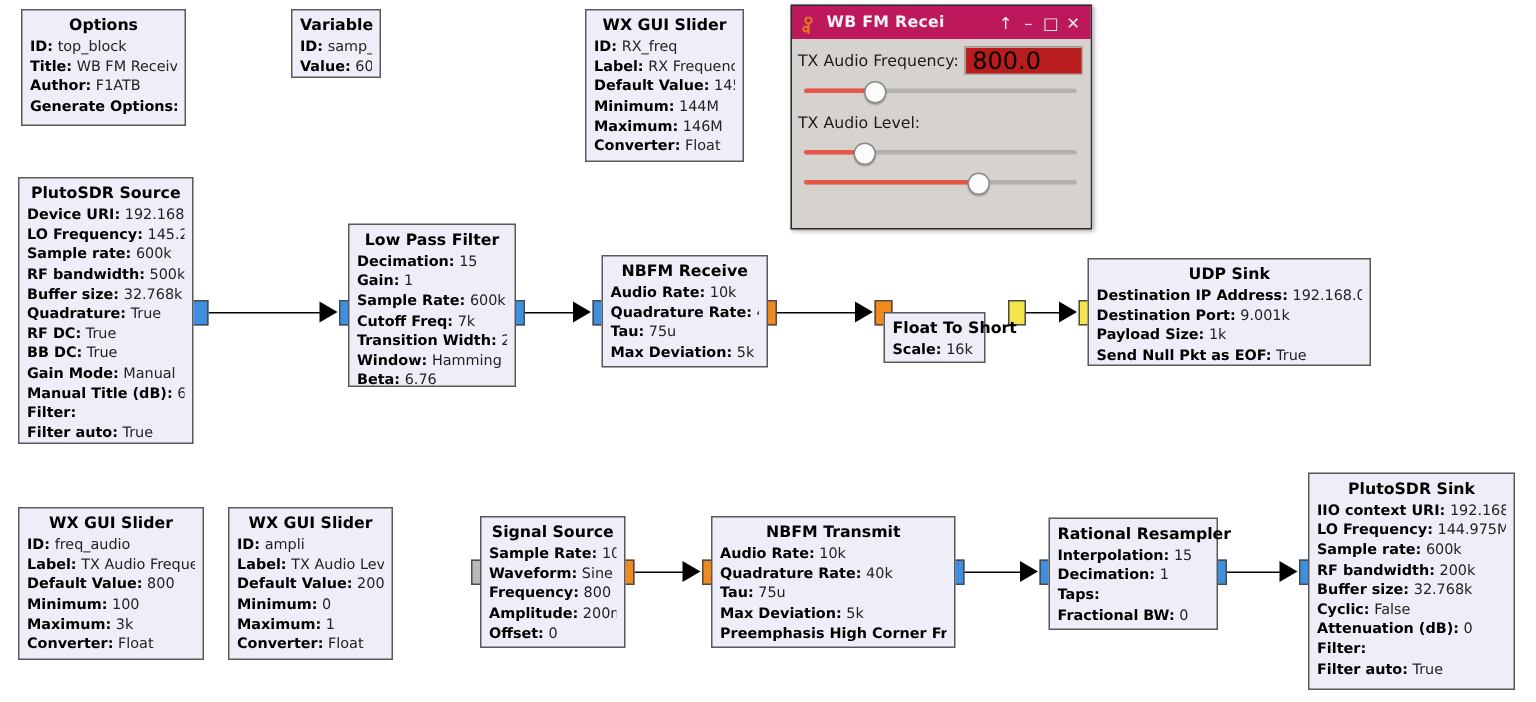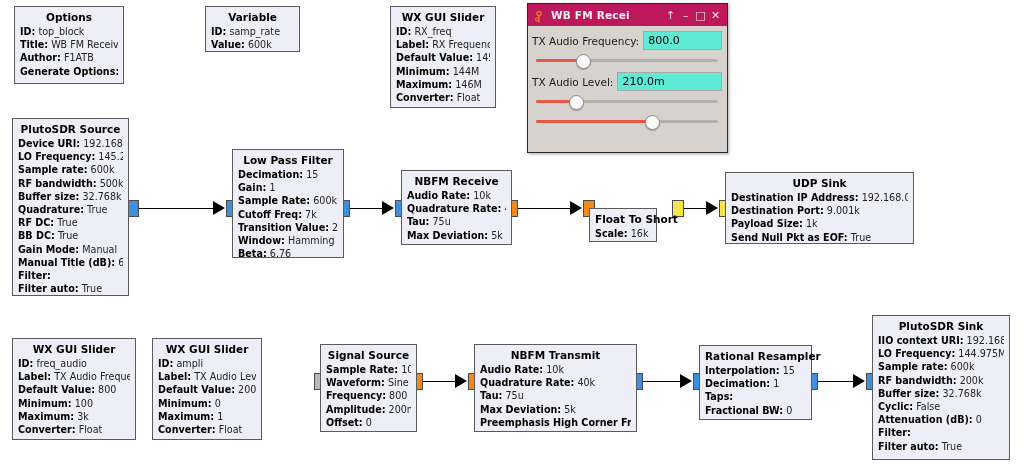--- a/index.html
+++ b/index.html
@@ -139,25 +139,25 @@
     height: 21px;
   }
   .ctllabel {
     font-size: 10.5px;
     color: #1a1a1a;
     white-space: nowrap;
     margin-right: 4px;
   }
   .ctlvalue {
     flex: 1 1 auto;
-    background: #5eead4;
+    background: #b91c1c;
     border: 1px solid #a9a9a9;
     height: 19px;
     line-height: 17px;
-    font-size: 11px;
+    font-size: 16px;
     padding-left: 4px;
     box-sizing: border-box;
     color: #000000;
     overflow: hidden;
     white-space: nowrap;
   }
   .sliderrow {
     position: relative;
     height: 17px;
     margin-top: 0px;
@@ -228,21 +228,21 @@
     <div class="port complex" style="left: 866px; top: 373px;"></div>
   </div>
 <div id="blocks-layer">
     <div class="block" style="left: 14px; top: 6px; width: 110px; height: 78px;">
       <div class="btitle">Options</div>
       <div class="prow"><span class="pk">ID:</span> <span class="pv">top_block</span></div>
       <div class="prow"><span class="pk">Title:</span> <span class="pv">WB FM Receiver</span></div>
       <div class="prow"><span class="pk">Author:</span> <span class="pv">F1ATB</span></div>
       <div class="prow"><span class="pk">Generate Options:</span> </div>
     </div>
-    <div class="block" style="left: 205px; top: 6px; width: 95px; height: 46px;">
+    <div class="block" style="left: 194px; top: 6px; width: 60px; height: 46px;">
       <div class="btitle">Variable</div>
       <div class="prow"><span class="pk">ID:</span> <span class="pv">samp_rate</span></div>
       <div class="prow"><span class="pk">Value:</span> <span class="pv">600k</span></div>
     </div>
     <div class="block" style="left: 390px; top: 6px; width: 106px; height: 102px;">
       <div class="btitle">WX GUI Slider</div>
       <div class="prow"><span class="pk">ID:</span> <span class="pv">RX_freq</span></div>
       <div class="prow"><span class="pk">Label:</span> <span class="pv">RX Frequency</span></div>
       <div class="prow"><span class="pk">Default Value:</span> <span class="pv">145.275M</span></div>
       <div class="prow"><span class="pk">Minimum:</span> <span class="pv">144M</span></div>
@@ -263,21 +263,21 @@
       <div class="prow"><span class="pk">Manual Title (dB):</span> <span class="pv">64</span></div>
       <div class="prow"><span class="pk">Filter:</span> <span class="pv"></span></div>
       <div class="prow"><span class="pk">Filter auto:</span> <span class="pv">True</span></div>
     </div>
     <div class="block" style="left: 232px; top: 149px; width: 112px; height: 109px;">
       <div class="btitle">Low Pass Filter</div>
       <div class="prow"><span class="pk">Decimation:</span> <span class="pv">15</span></div>
       <div class="prow"><span class="pk">Gain:</span> <span class="pv">1</span></div>
       <div class="prow"><span class="pk">Sample Rate:</span> <span class="pv">600k</span></div>
       <div class="prow"><span class="pk">Cutoff Freq:</span> <span class="pv">7k</span></div>
-      <div class="prow"><span class="pk">Transition Value:</span> <span class="pv">2k</span></div>
+      <div class="prow"><span class="pk">Transition Width:</span> <span class="pv">2k</span></div>
       <div class="prow"><span class="pk">Window:</span> <span class="pv">Hamming</span></div>
       <div class="prow"><span class="pk">Beta:</span> <span class="pv">6.76</span></div>
     </div>
     <div class="block" style="left: 401px; top: 170px; width: 111px; height: 75px;">
       <div class="btitle">NBFM Receive</div>
       <div class="prow"><span class="pk">Audio Rate:</span> <span class="pv">10k</span></div>
       <div class="prow"><span class="pk">Quadrature Rate:</span> <span class="pv">40k</span></div>
       <div class="prow"><span class="pk">Tau:</span> <span class="pv">75u</span></div>
       <div class="prow"><span class="pk">Max Deviation:</span> <span class="pv">5k</span></div>
     </div>
@@ -370,21 +370,20 @@
         </div>
         <div class="sliderrow">
           <div class="strack"></div>
           <div class="sfill" style="width: 44px;"></div>
           <div class="sknob" style="left: 44px;"></div>
         </div>
       </div>
       <div class="ctlgroup">
         <div class="ctlrow">
           <span class="ctllabel">TX Audio Level:</span>
-          <div class="ctlvalue">210.0m</div>
         </div>
         <div class="sliderrow">
           <div class="strack"></div>
           <div class="sfill" style="width: 37px;"></div>
           <div class="sknob" style="left: 37px;"></div>
         </div>
       </div>
       <div class="ctlgroup">
         <div class="sliderrow">
           <div class="strack"></div>

